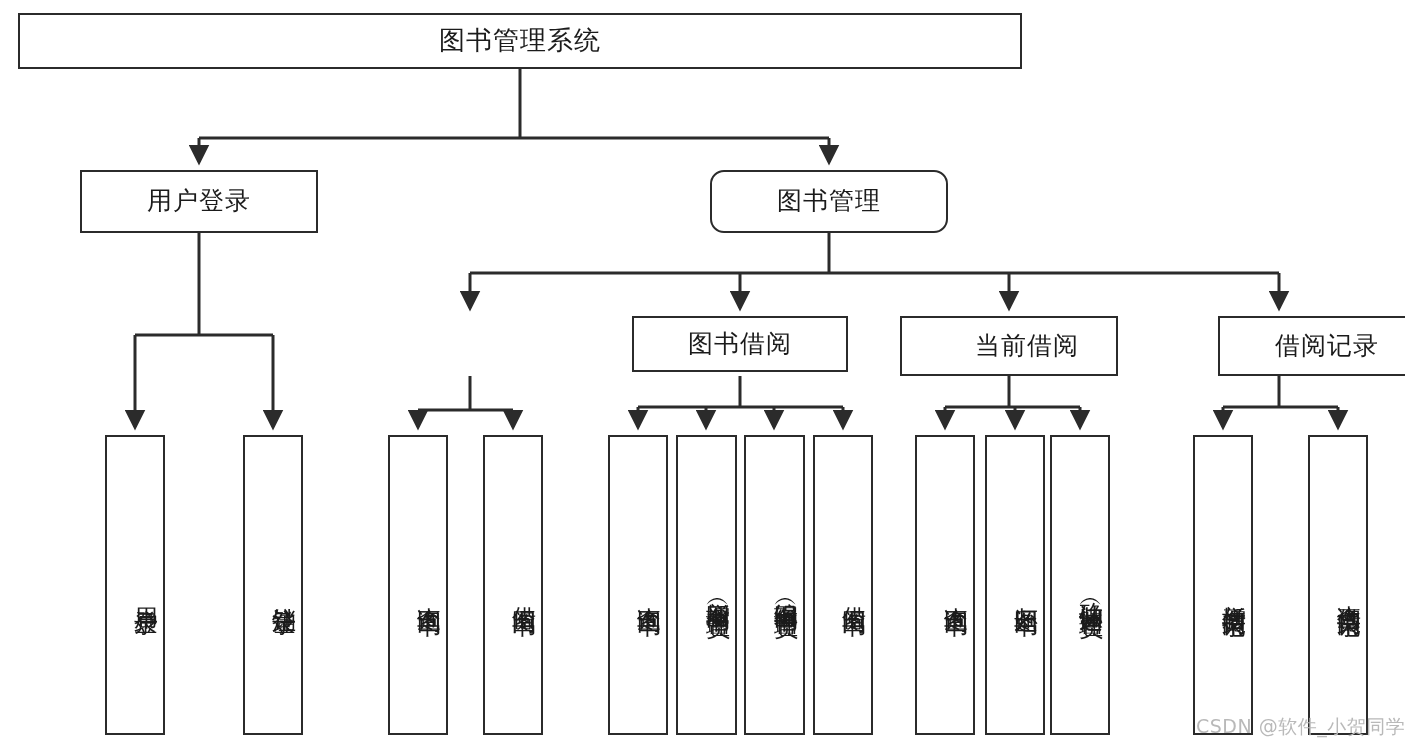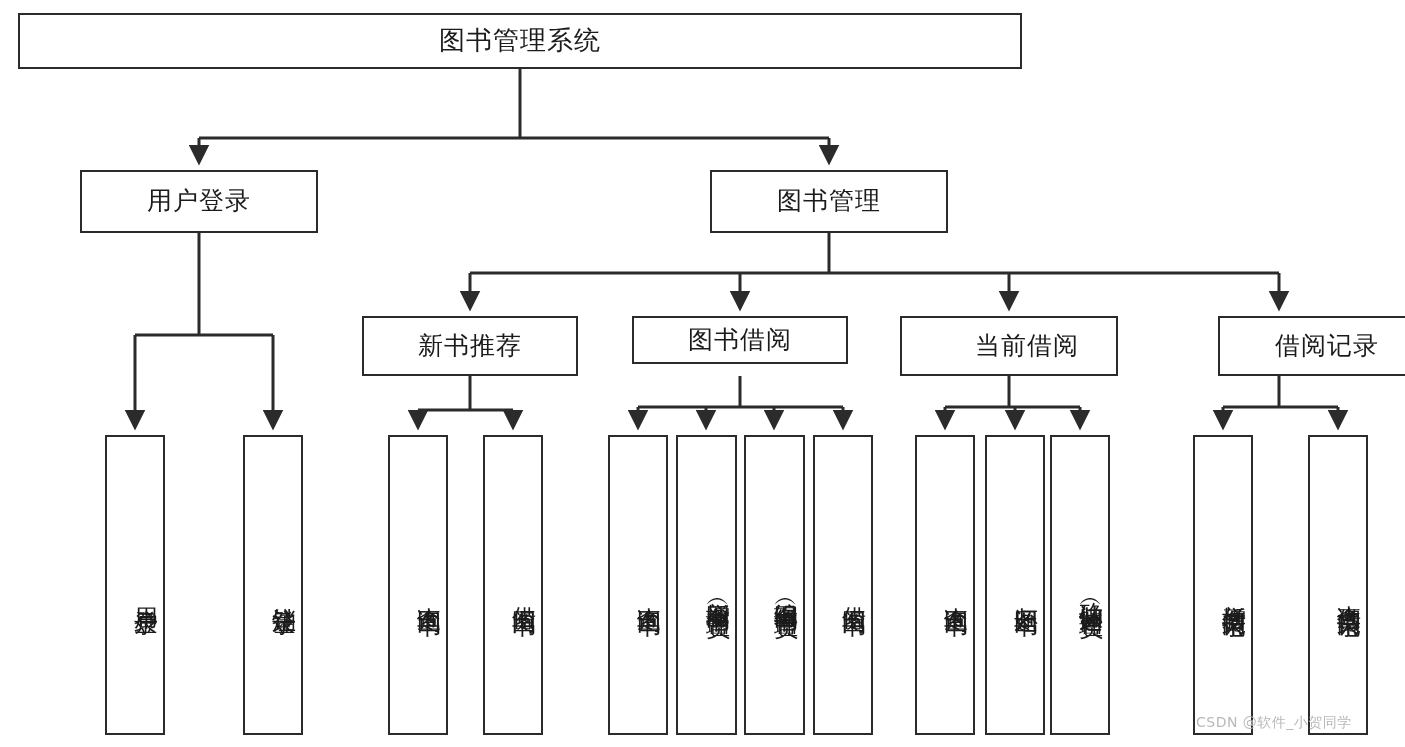--- a/index.html
+++ b/index.html
@@ -56,21 +56,21 @@
     padding-top: 14px;
   }
   .node.vert .vlabel {
     writing-mode: vertical-rl;
     text-orientation: upright;
     display: block;
   }
   .watermark {
     position: absolute;
     color: #b9b9b9;
-    font-size: 14px;
+    font-size: 19px;
     letter-spacing: 0.5px;
     white-space: nowrap;
     font-family: "DejaVu Sans", "Liberation Sans", sans-serif;
   }
 </style>
 </head>
 <body>
 
 <div id="canvas">
 
@@ -120,24 +120,23 @@
       <path d="M 1279 376 L 1279 407"></path>
       <path d="M 1223 407 L 1338 407"></path>
       <path d="M 1223 407 L 1223 427" marker-end="url(#arrow)"></path>
       <path d="M 1338 407 L 1338 427" marker-end="url(#arrow)"></path>
     </g>
   </svg>
 
   <div class="node horiz root" id="node-root" style="left: 18px; top: 13px; width: 1004px; height: 56px;">图书管理系统</div>
 
   <div class="node horiz" id="node-l1-0" style="left: 80px; top: 170px; width: 238px; height: 63px;">用户登录</div>
-  <div class="node horiz" id="node-l1-1" style="left: 710px; top: 170px; width: 238px; height: 63px;">图书管理</div>
+  <div class="node horiz" id="node-l1-1" style="left: 710px; top: 170px; width: 238px; height: 63px; border-radius: 14px;">图书管理</div>
 
-  <div class="node horiz" id="node-l2-0" style="left: 362px; top: 316px; width: 216px; height: 60px;">新书推荐</div>
-  <div class="node horiz" id="node-l2-1" style="left: 632px; top: 316px; width: 216px; height: 48px;">图书借阅</div>
+  <div class="node horiz" id="node-l2-1" style="left: 632px; top: 316px; width: 216px; height: 56px;">图书借阅</div>
   <div class="node horiz" id="node-l2-2" style="left: 900px; top: 316px; width: 218px; height: 60px; padding-left: 36px;">当前借阅</div>
   <div class="node horiz" id="node-l2-3" style="left: 1170px; top: 316px; width: 218px; height: 60px; margin-left: 48px;">借阅记录</div>
 
   <div class="node vert" id="node-leaf-0" style="left: 105px; top: 435px; width: 60px; height: 300px;">
       <span class="vlabel">用户登录</span>
     </div>
   <div class="node vert" id="node-leaf-1" style="left: 243px; top: 435px; width: 60px; height: 300px;">
       <span class="vlabel">注销登录</span>
     </div>
   <div class="node vert" id="node-leaf-2" style="left: 388px; top: 435px; width: 60px; height: 300px;">

